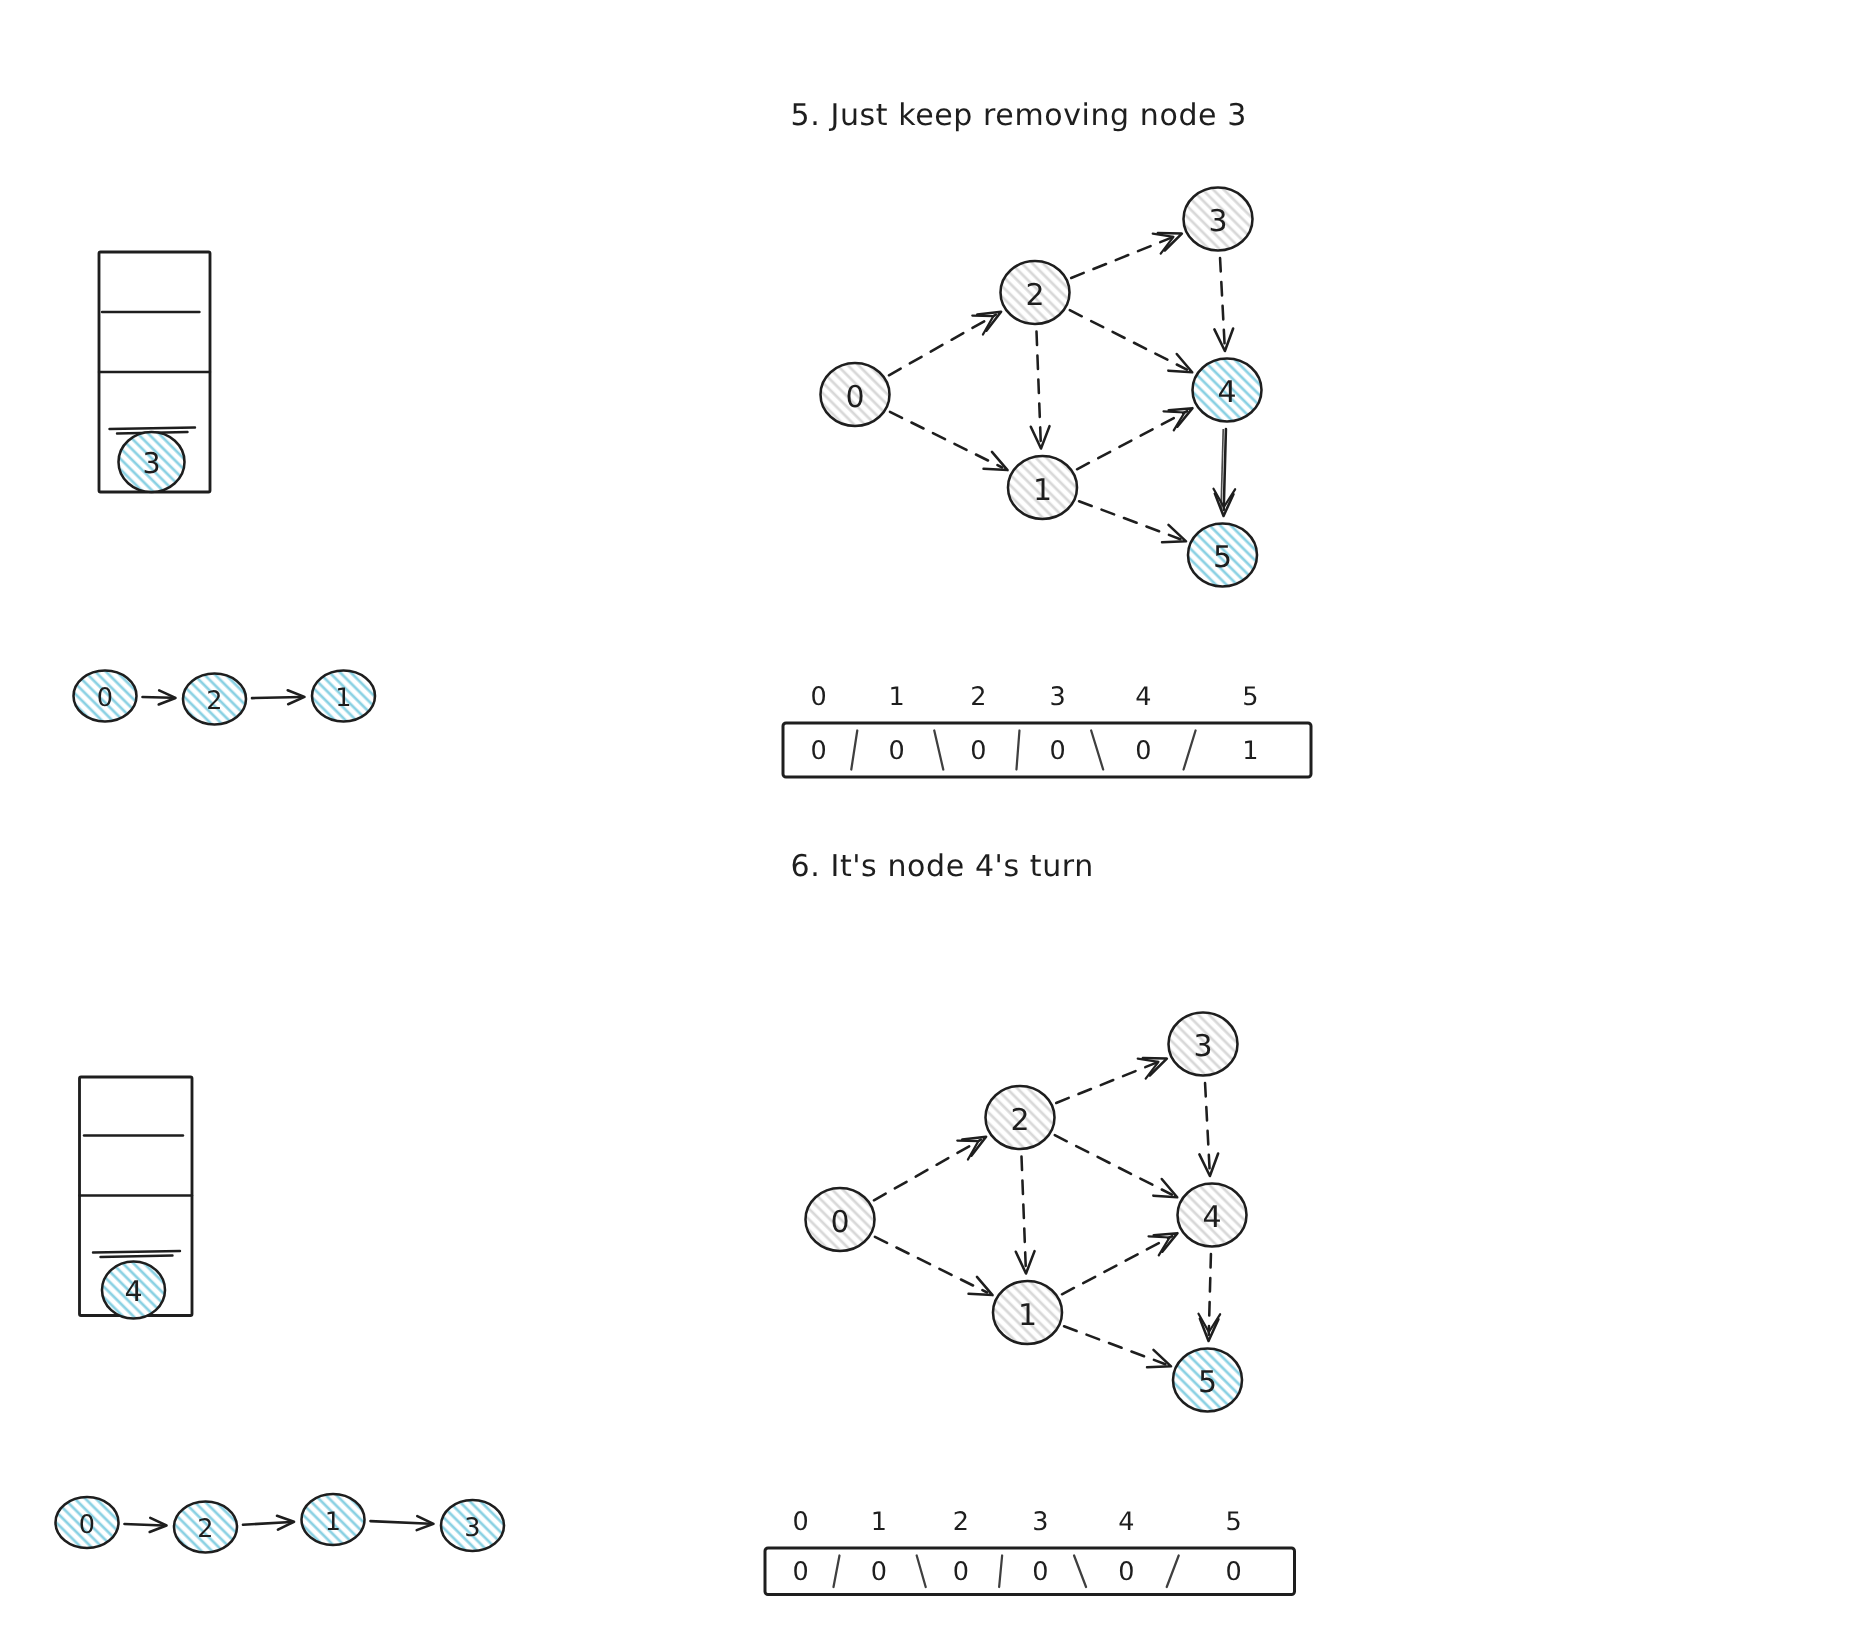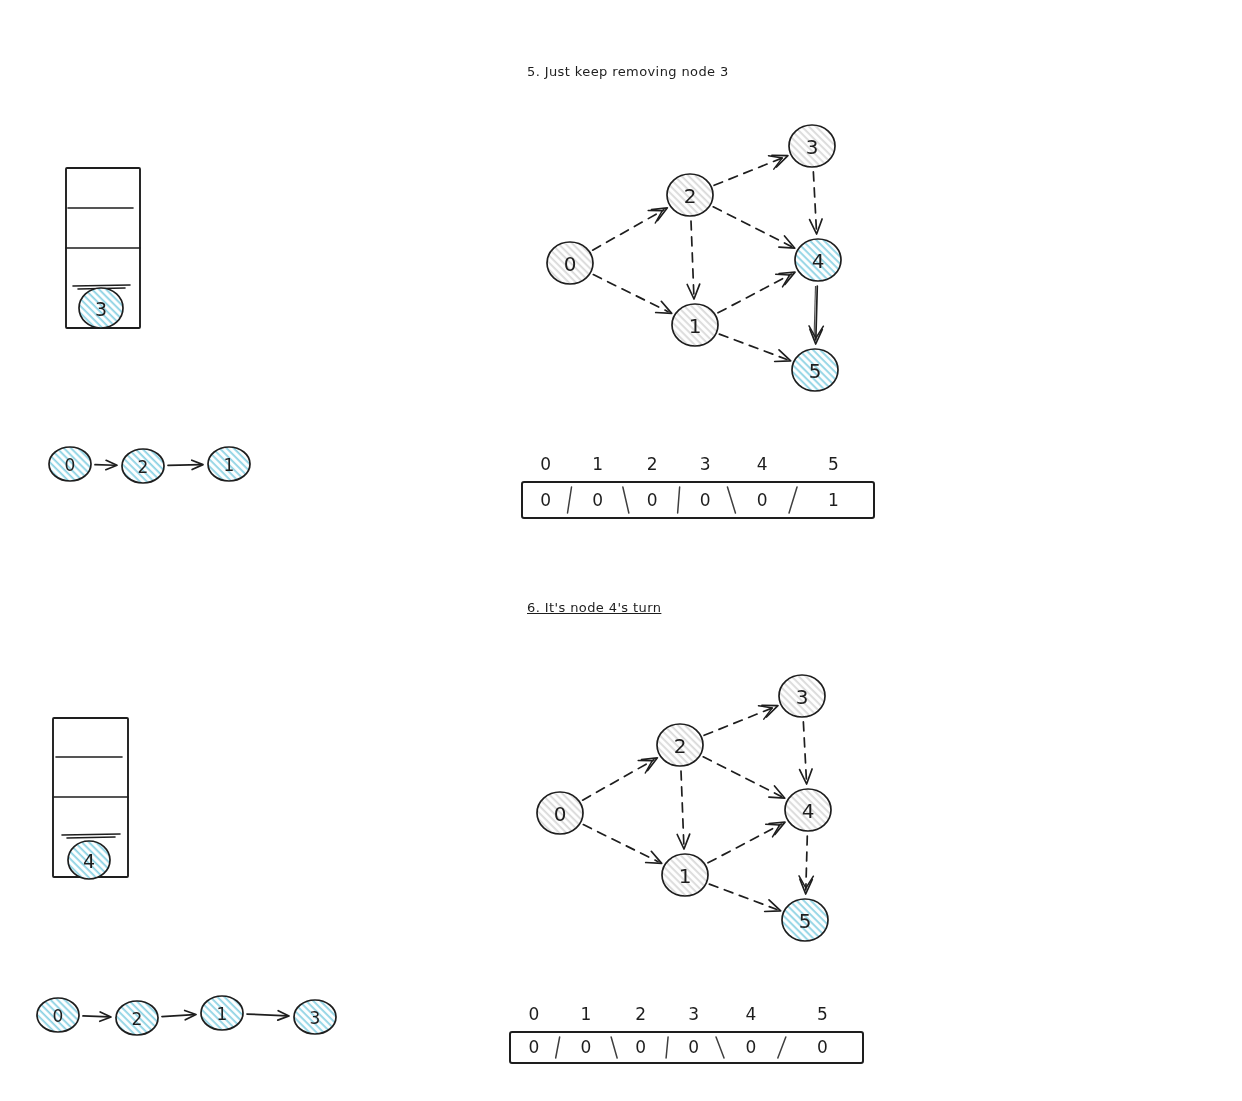--- a/index.html
+++ b/index.html
@@ -1,18 +1,18 @@
 <!DOCTYPE html>
 <html><head>
 <meta charset="utf-8">
 <style>
   html,body{margin:0;padding:0;background:#fff;}
   .page{position:relative;width:1242px;height:1101px;background:#ffffff;
         font-family:"DejaVu Sans",sans-serif;overflow:hidden;}
-  .title{position:absolute;font-size:13px;color:#1e1e1e;letter-spacing:.4px;white-space:pre;}
+  .title{position:absolute;font-size:20px;color:#1e1e1e;letter-spacing:.4px;white-space:pre;}
   .fig{position:absolute;}
   svg{display:block;}
   svg text{font-family:"DejaVu Sans",sans-serif;fill:#1e1e1e;}
 </style>
 </head>
 <body>
 
 <div class="page">
 
   <section>
@@ -181,21 +181,21 @@
           <text x="200.04000000000002" y="55" dy=".35em" text-anchor="middle" font-size="17" fill="#d13438">0</text>
           <text x="257.24" y="19" dy=".35em" text-anchor="middle" font-size="17" fill="#1e1e1e">4</text>
           <text x="257.24" y="55" dy=".35em" text-anchor="middle" font-size="17" fill="#d13438">0</text>
           <text x="328.52" y="19" dy=".35em" text-anchor="middle" font-size="17" fill="#1e1e1e">5</text>
           <text x="328.52" y="55" dy=".35em" text-anchor="middle" font-size="17" fill="#d13438">1</text>
         </svg>
       </div>
   </section>
 
   <section>
-    <div class="title" id="s1-title" style="left: 527px; top: 600px; text-decoration: underline;">6. It's node 4's turn</div>
+    <div class="title" id="s1-title" style="left: 527px; top: 565px;">6. It's node 4's turn</div>
     <div class="fig" id="s1-stack" style="left: 45px; top: 708px;">
         <svg width="95" height="182" viewBox="0 0 95 182">
           <defs>
             <pattern id="s1sthb" patternUnits="userSpaceOnUse" width="5" height="5" patternTransform="rotate(-45)">
               <rect width="5" height="5" fill="#ffffff"></rect>
               <line x1="1.2" y1="0" x2="1.2" y2="5" stroke="#8ad1e3" stroke-width="1.8"></line>
             </pattern>
             <pattern id="s1sthg" patternUnits="userSpaceOnUse" width="5" height="5" patternTransform="rotate(-45)">
               <rect width="5" height="5" fill="#ffffff"></rect>
               <line x1="1.2" y1="0" x2="1.2" y2="5" stroke="#d8d8d8" stroke-width="1.8"></line>

